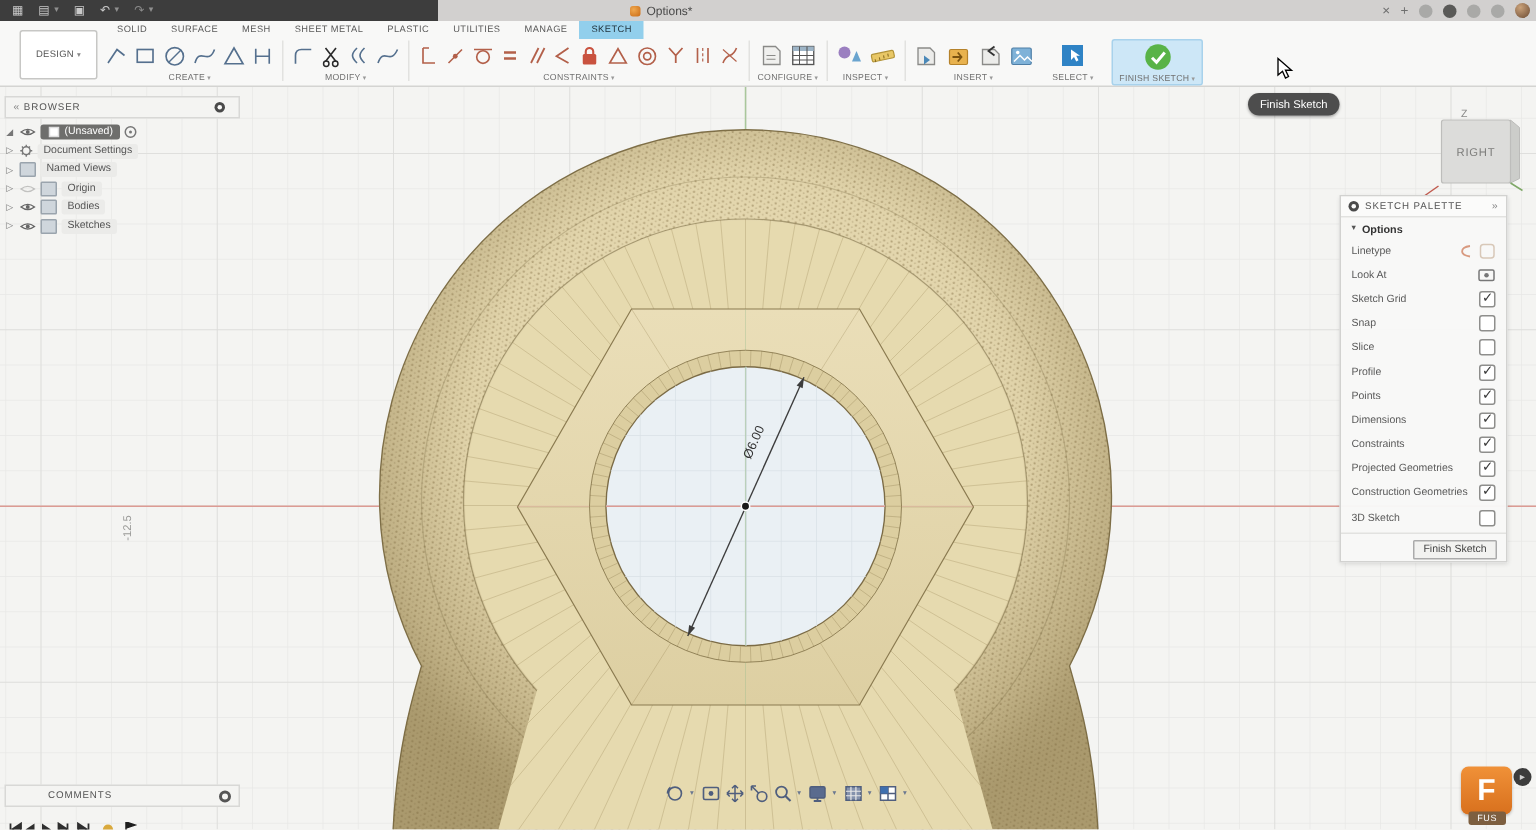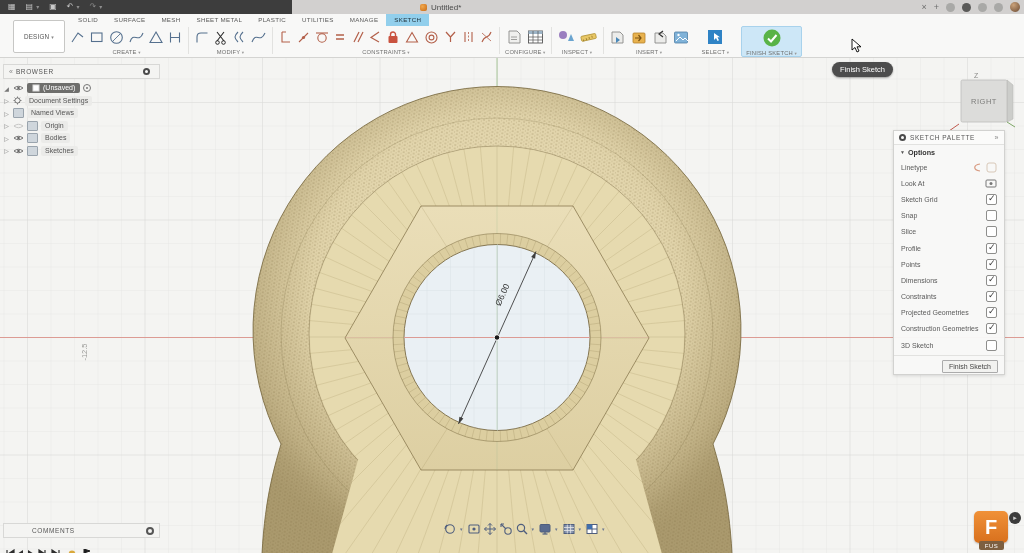--- a/index.html
+++ b/index.html
@@ -388,21 +388,21 @@
     <span>▤</span>
       <span class="car">▾</span>
     <span>▣</span>
     <span>↶</span>
       <span class="car">▾</span>
     <span style="color:#8a8a8a;">↷</span>
       <span class="car">▾</span>
   </div>
   <div class="tb-title">
     <span class="dot"></span>
-    <span>Untitled*</span>
+    <span>Options*</span>
   </div>
   <div class="tb-right">
     <span class="g">×</span>
     <span class="g">+</span>
     <span class="c"></span>
     <span class="c dk"></span>
     <span class="c"></span>
     <span class="c"></span>
     <span class="avatar"></span>
   </div>

